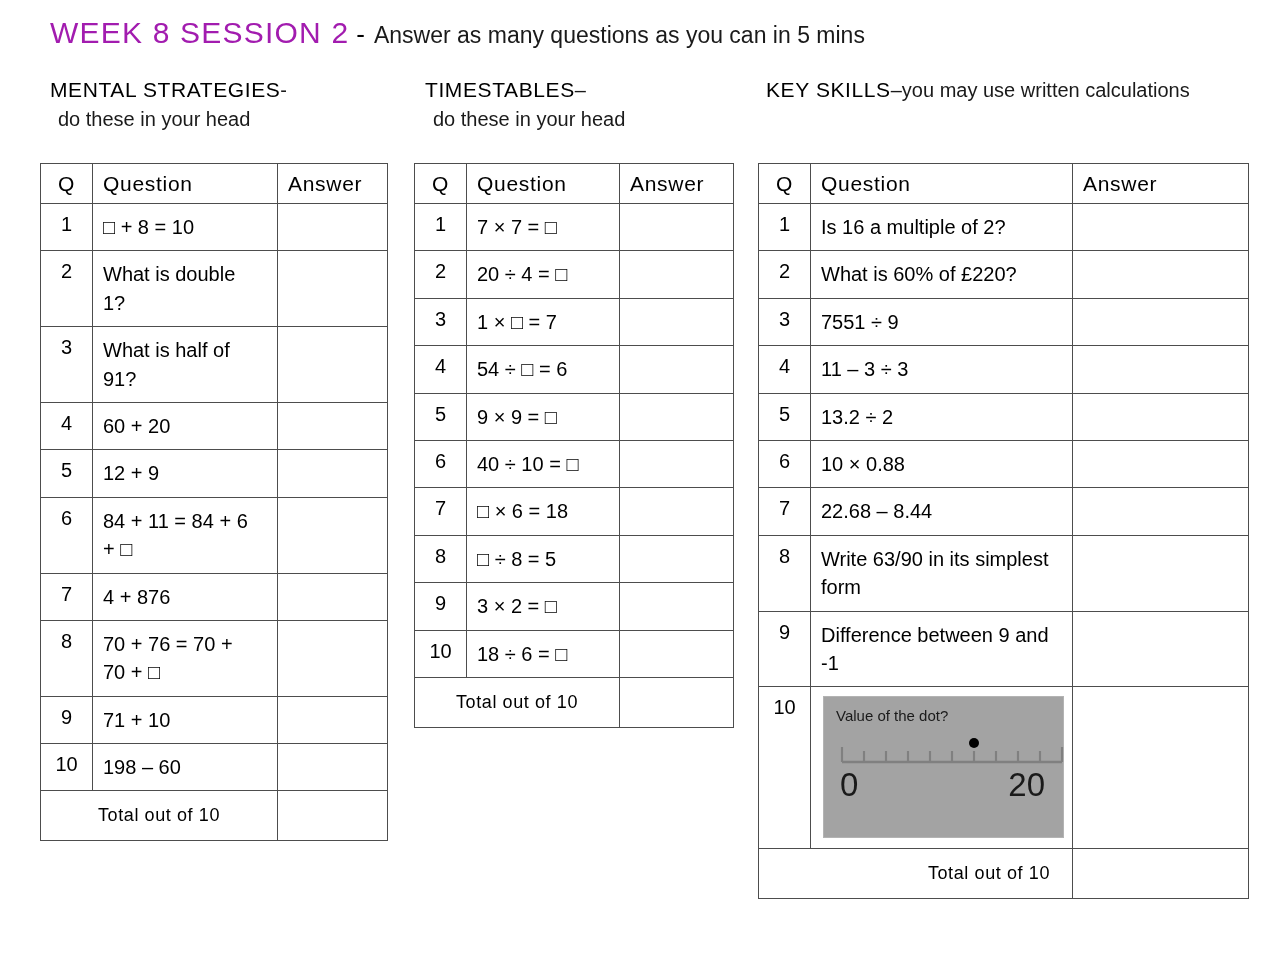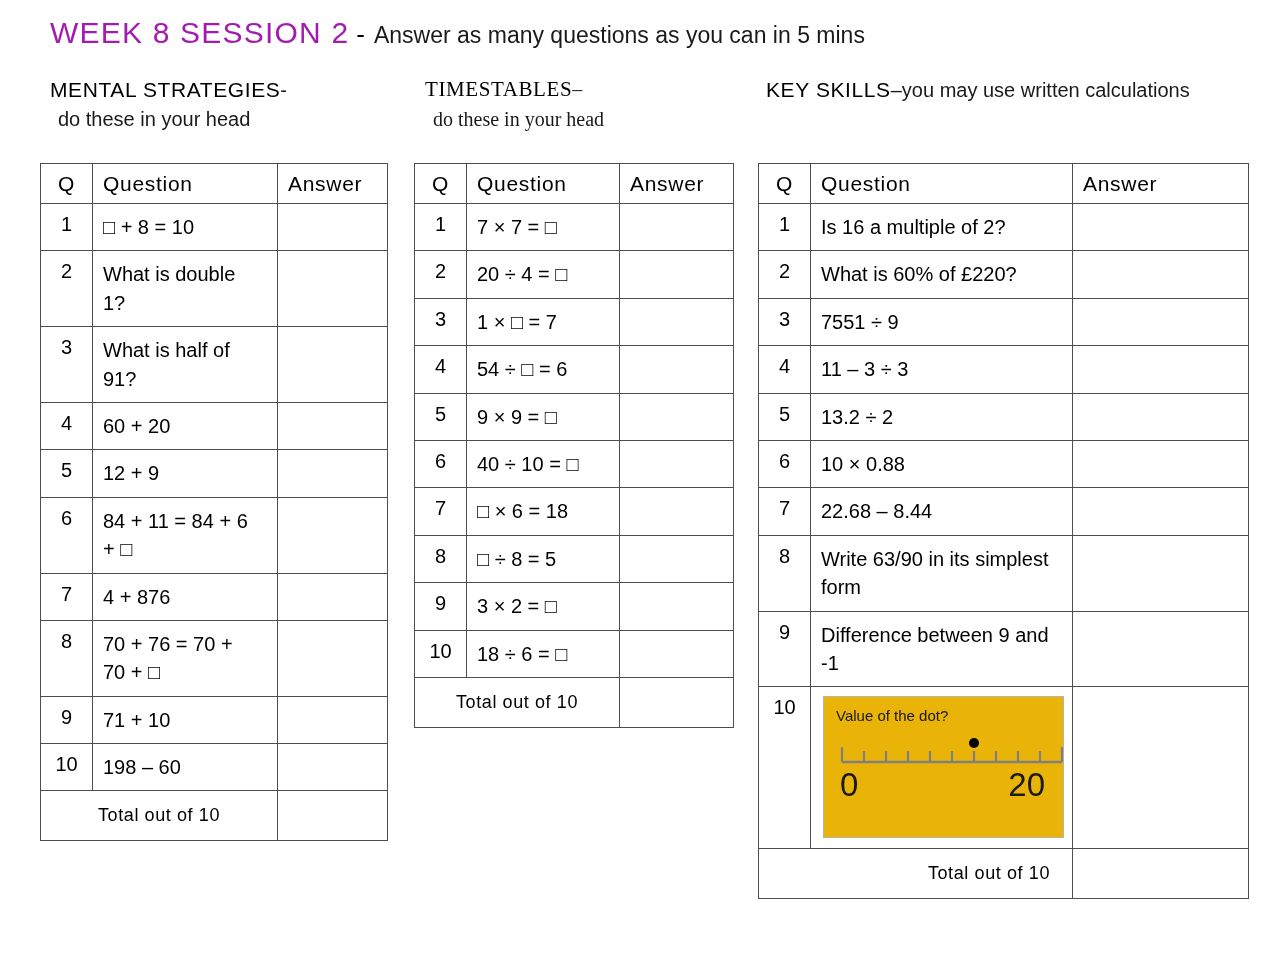--- a/index.html
+++ b/index.html
@@ -61,21 +61,21 @@
     color: #1a1a1a;
   }
   .section-head .sh-line2 {
     display: block;
     font-size: 20px;
     margin-top: 2px;
     color: #1a1a1a;
   }
 
   #head-mental  { left: 50px;  top: 76px; width: 350px; }
-  #head-times   { left: 425px; top: 76px; width: 320px; font-family: Liberation Serif, serif; }
+  #head-times   { left: 425px; top: 76px; width: 320px; }
   #head-keys    { left: 766px; top: 76px; width: 500px; }
   #head-mental .sh-line2 { padding-left: 8px; }
   #head-times  .sh-line2 { padding-left: 8px; }
 
   
   .qtable {
     position: absolute;
     border-collapse: collapse;
     table-layout: fixed;
     background: #fff;
@@ -123,21 +123,21 @@
   
   #table-mental { left: 40px;  top: 163px; width: 347px; }
   #table-times  { left: 414px; top: 163px; width: 319px; }
   #table-keys   { left: 758px; top: 163px; width: 490px; }
 
   
   .numline-wrap {
     border: 1px solid #b3b3b3;
     margin: 9px 8px 10px 12px;
     padding: 10px 12px 6px 12px;
-    background: #eab308;
+    background: #a3a3a3;
     height: 142px;
     position: relative;
   }
   .numline-label {
     font-size: 15px;
     color: #1a1a1a;
     margin-bottom: 6px;
   }
   .numline-svg { display: block; margin-top: 14px; }
   .numline-ends {

